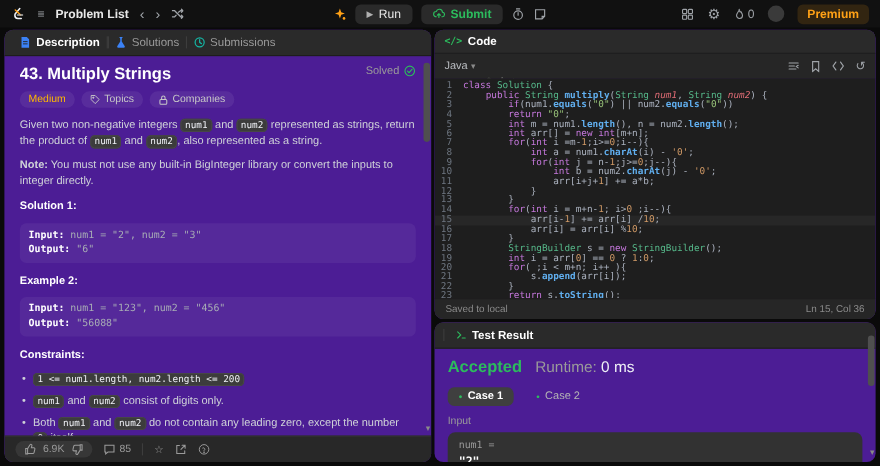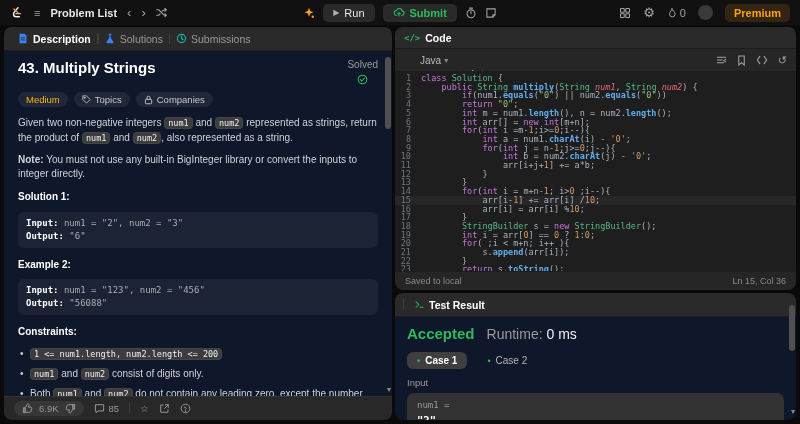--- a/index.html
+++ b/index.html
@@ -21,38 +21,38 @@
     border-radius:5px; padding:3px 9px; }
   .icon-dim { color:#9fa3a8; display:inline-flex; align-items:center; }
   .pl-label { font-weight:bold; color:#e8e8e8; }
   .chev { color:#9fa3a8; font-size:13px; line-height:1; }
   .flame-wrap { display:flex; align-items:center; gap:3px; color:#9fa3a8; }
   .avatar { width:15px; height:15px; border-radius:50%; background:#3a3a3a; }
   .gear-glyph { font-size:13px; }
 
   
   .workspace { display:flex; gap:3px; padding:2px 4px 4px; height:399px; }
-  .panel { background:#0f172a; border-radius:8px; overflow:hidden; display:flex; flex-direction:column; }
+  .panel { background:#4c1d95; border-radius:8px; overflow:hidden; display:flex; flex-direction:column; }
   .left-panel { width:388px; position:relative; }
   .right-col { flex:1; display:flex; flex-direction:column; gap:3px; }
   .code-panel { height:263px; position:relative; }
   .console-panel { flex:1; position:relative; }
 
   .panel-head { height:24px; background:#2a2a2a; display:flex; align-items:center;
     padding:0 8px; font-size:10.5px; color:#9a9a9a; border-bottom:1px solid #1d1d1d; flex:none; }
   .ptab { display:flex; align-items:center; gap:4px; padding:0 6px; cursor:pointer; height:100%; }
   .ptab .ti { width:11px; height:11px; display:inline-flex; }
   .ptab.active { color:#fff; font-weight:bold; }
   .tab-sep { width:1px; height:11px; background:#3d3d3d; }
 
   
   .desc-scroll { flex:1; padding:8px 14px 0; overflow:hidden; font-size:10px; color:#cfd2d8; }
   .title-row { display:flex; justify-content:space-between; align-items:flex-start; }
   .q-title { font-size:15px; font-weight:bold; color:#fff; }
-  .solved { display:flex; align-items:center; gap:4px; color:#9a9a9a; font-size:10px;flex-direction:column; }
+  .solved { display:flex; align-items:center; gap:4px; color:#9a9a9a; font-size:10px; }
   .pill-row { display:flex; gap:6px; margin:7px 0 9px; }
   .pill { background:rgba(255,255,255,0.07); border-radius:10px; padding:2px 8px; font-size:9.5px;
     color:#c8c8c8; display:flex; align-items:center; gap:4px; cursor:pointer; }
   .pill.medium { color:#ffb800; }
   .desc-scroll p { line-height:13.5px; margin-bottom:8px; }
   .chip { font-family:"DejaVu Sans Mono", monospace; font-size:8.5px; background:#3c3c3c;
     border:1px solid #464646; border-radius:4px; padding:0 3px; color:#eff1f6; white-space:nowrap; }
   .ex-label { font-weight:bold; color:#fff; font-size:10px; margin:10px 0 5px; }
   .example pre { background:rgba(255,255,255,0.055); border-radius:6px; padding:5px 8px;
     font-family:"DejaVu Sans Mono", monospace; font-size:9px; line-height:13px; color:#a8adb5; }
@@ -72,21 +72,21 @@
   .sb { position:absolute; right:1px; width:6px; border-radius:3px; background:#4f4f4f; }
   .sb-left { top:30px; height:72px; }
   .sb-arrow { position:absolute; right:1px; bottom:26px; color:#8a8a8a; font-size:8px; }
 
   
   .code-head { height:22px; background:#2a2a2a; display:flex; align-items:center; gap:5px;
     padding:0 9px; font-size:10.5px; color:#fff; font-weight:bold; border-bottom:1px solid #1d1d1d; flex:none;}
   .code-tag { color:#2cbb5d; font-family:"DejaVu Sans Mono", monospace; font-size:9px; font-weight:bold; }
   .code-toolbar { height:22px; display:flex; align-items:center; padding:0 9px; gap:8px;
     font-size:10px; color:#b9bcc0; flex:none; background:#262626; }
-  .lang-sel { display:flex; align-items:center; gap:3px; cursor:pointer;margin-left:16px; }
+  .lang-sel { display:flex; align-items:center; gap:3px; cursor:pointer; }
   .auto-wrap { display:flex; align-items:flex-end; gap:4px; color:#9a9a9a; cursor:pointer;margin-top:28px; }
   .ct-right { margin-left:auto; display:flex; align-items:center; gap:10px; color:#9fa3a8; }
   .ct-right .ti { cursor:pointer; display:inline-flex; }
   .code-area { flex:1; background:#1e1e1e; overflow:hidden; padding-top:3px; cursor:text; }
   .cl { display:flex; font-family:"DejaVu Sans Mono", monospace; font-size:8.5px; line-height:8.7px;
     white-space:pre; }
   .cl.active { background:rgba(255,255,255,0.045); }
   .cl .ln { width:26px; flex:none; text-align:right; padding-right:10px; color:#6e7681; }
   .tk-k { color:#c678dd; } .tk-t { color:#56b88a; } .tk-f { color:#61afef; font-weight:bold; }
   .tk-s { color:#98c379; } .tk-n { color:#d19a66; } .tk-v { color:#e06c75; font-style:italic; }

